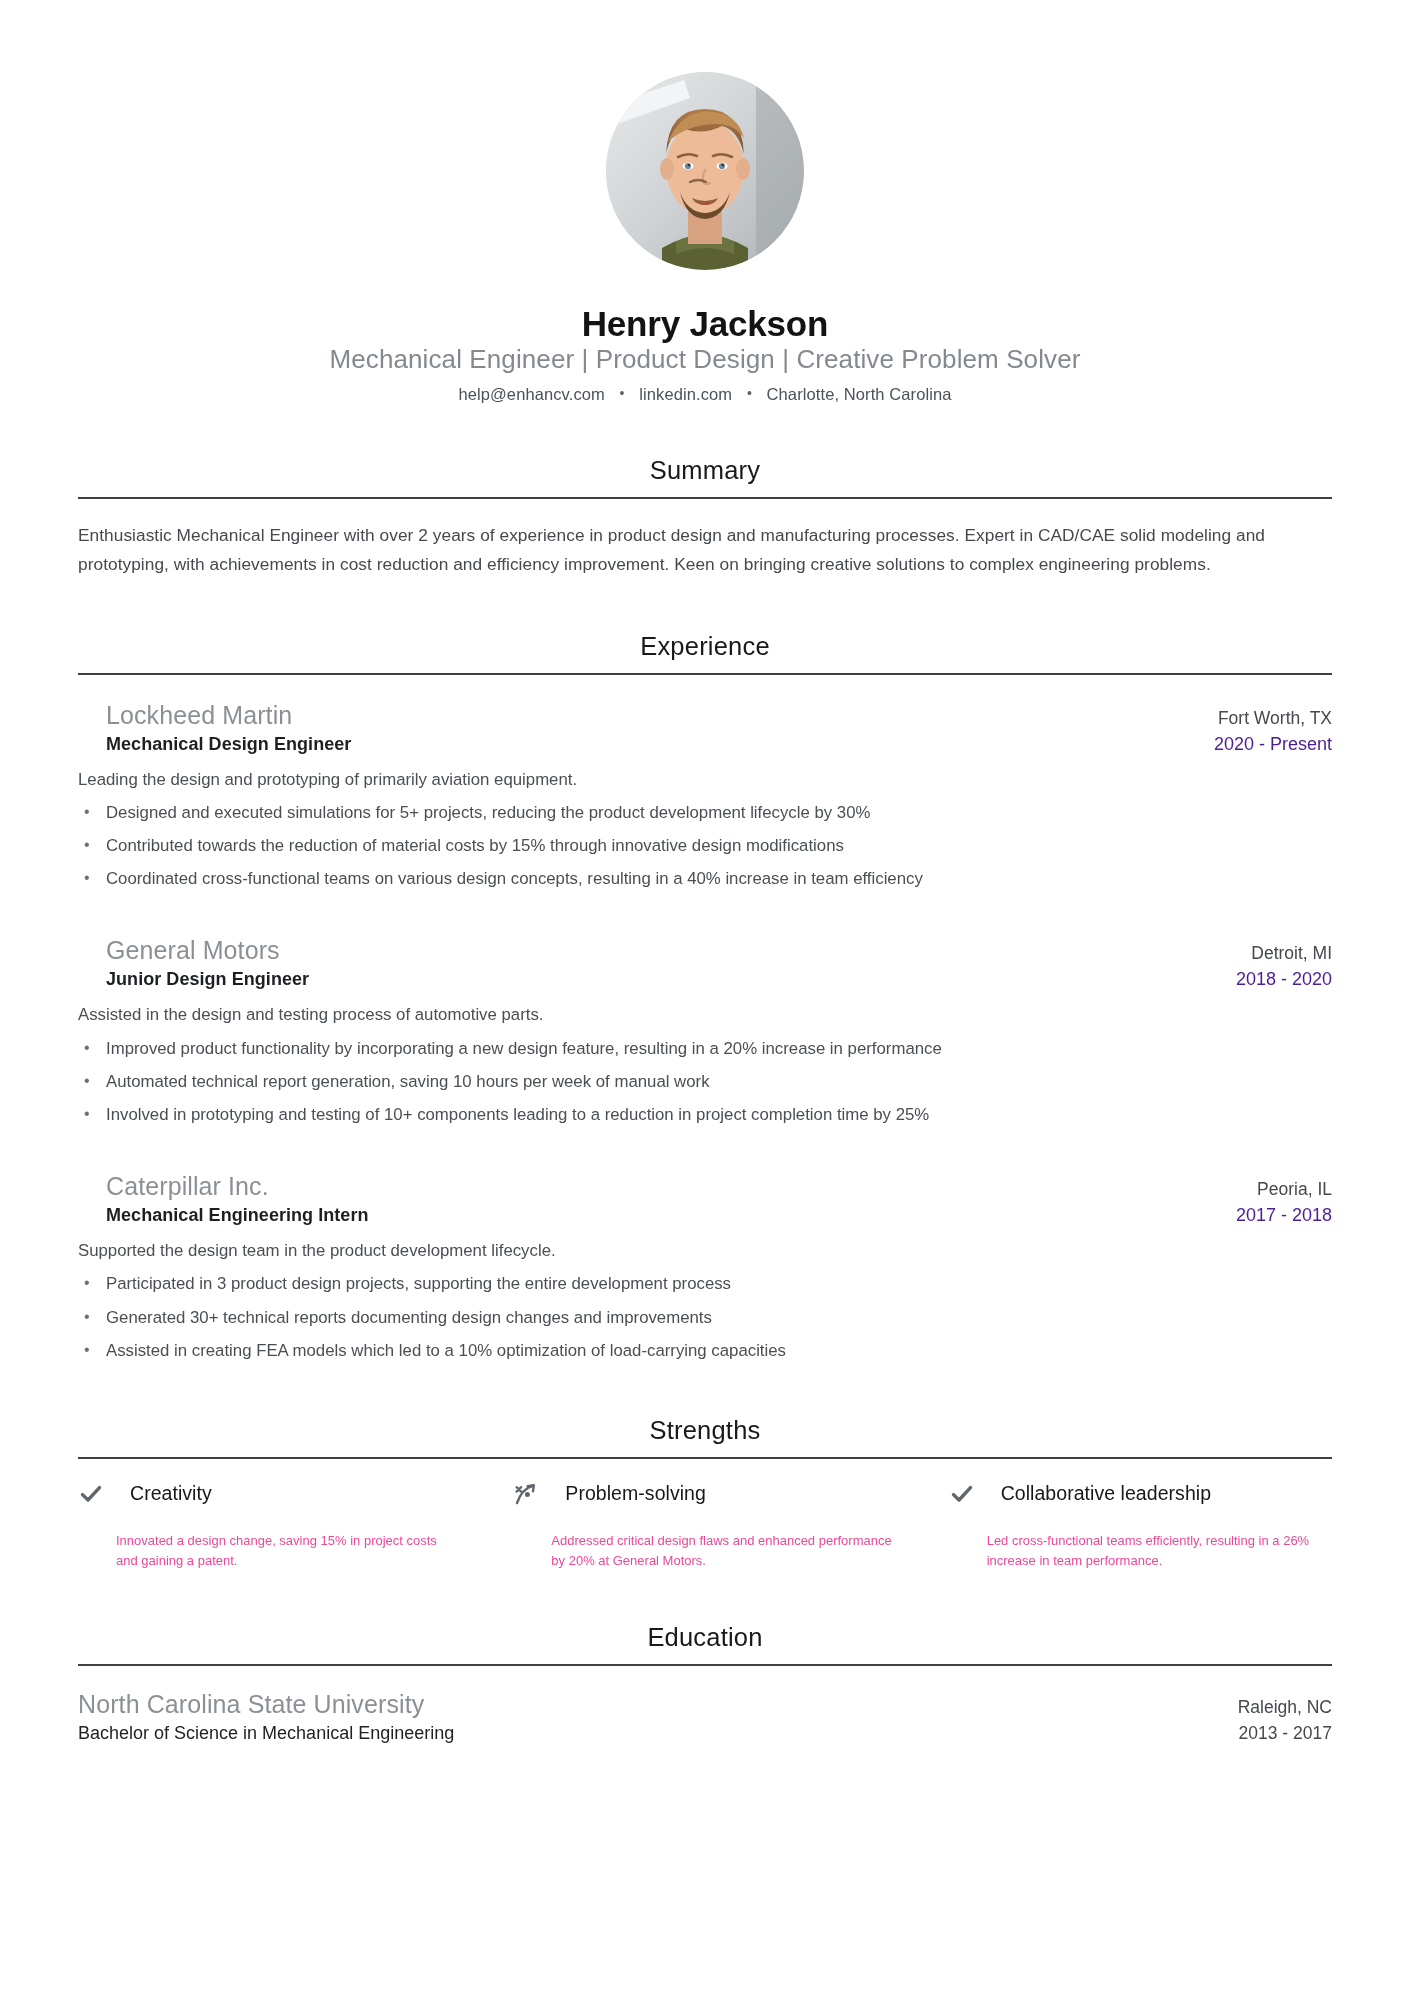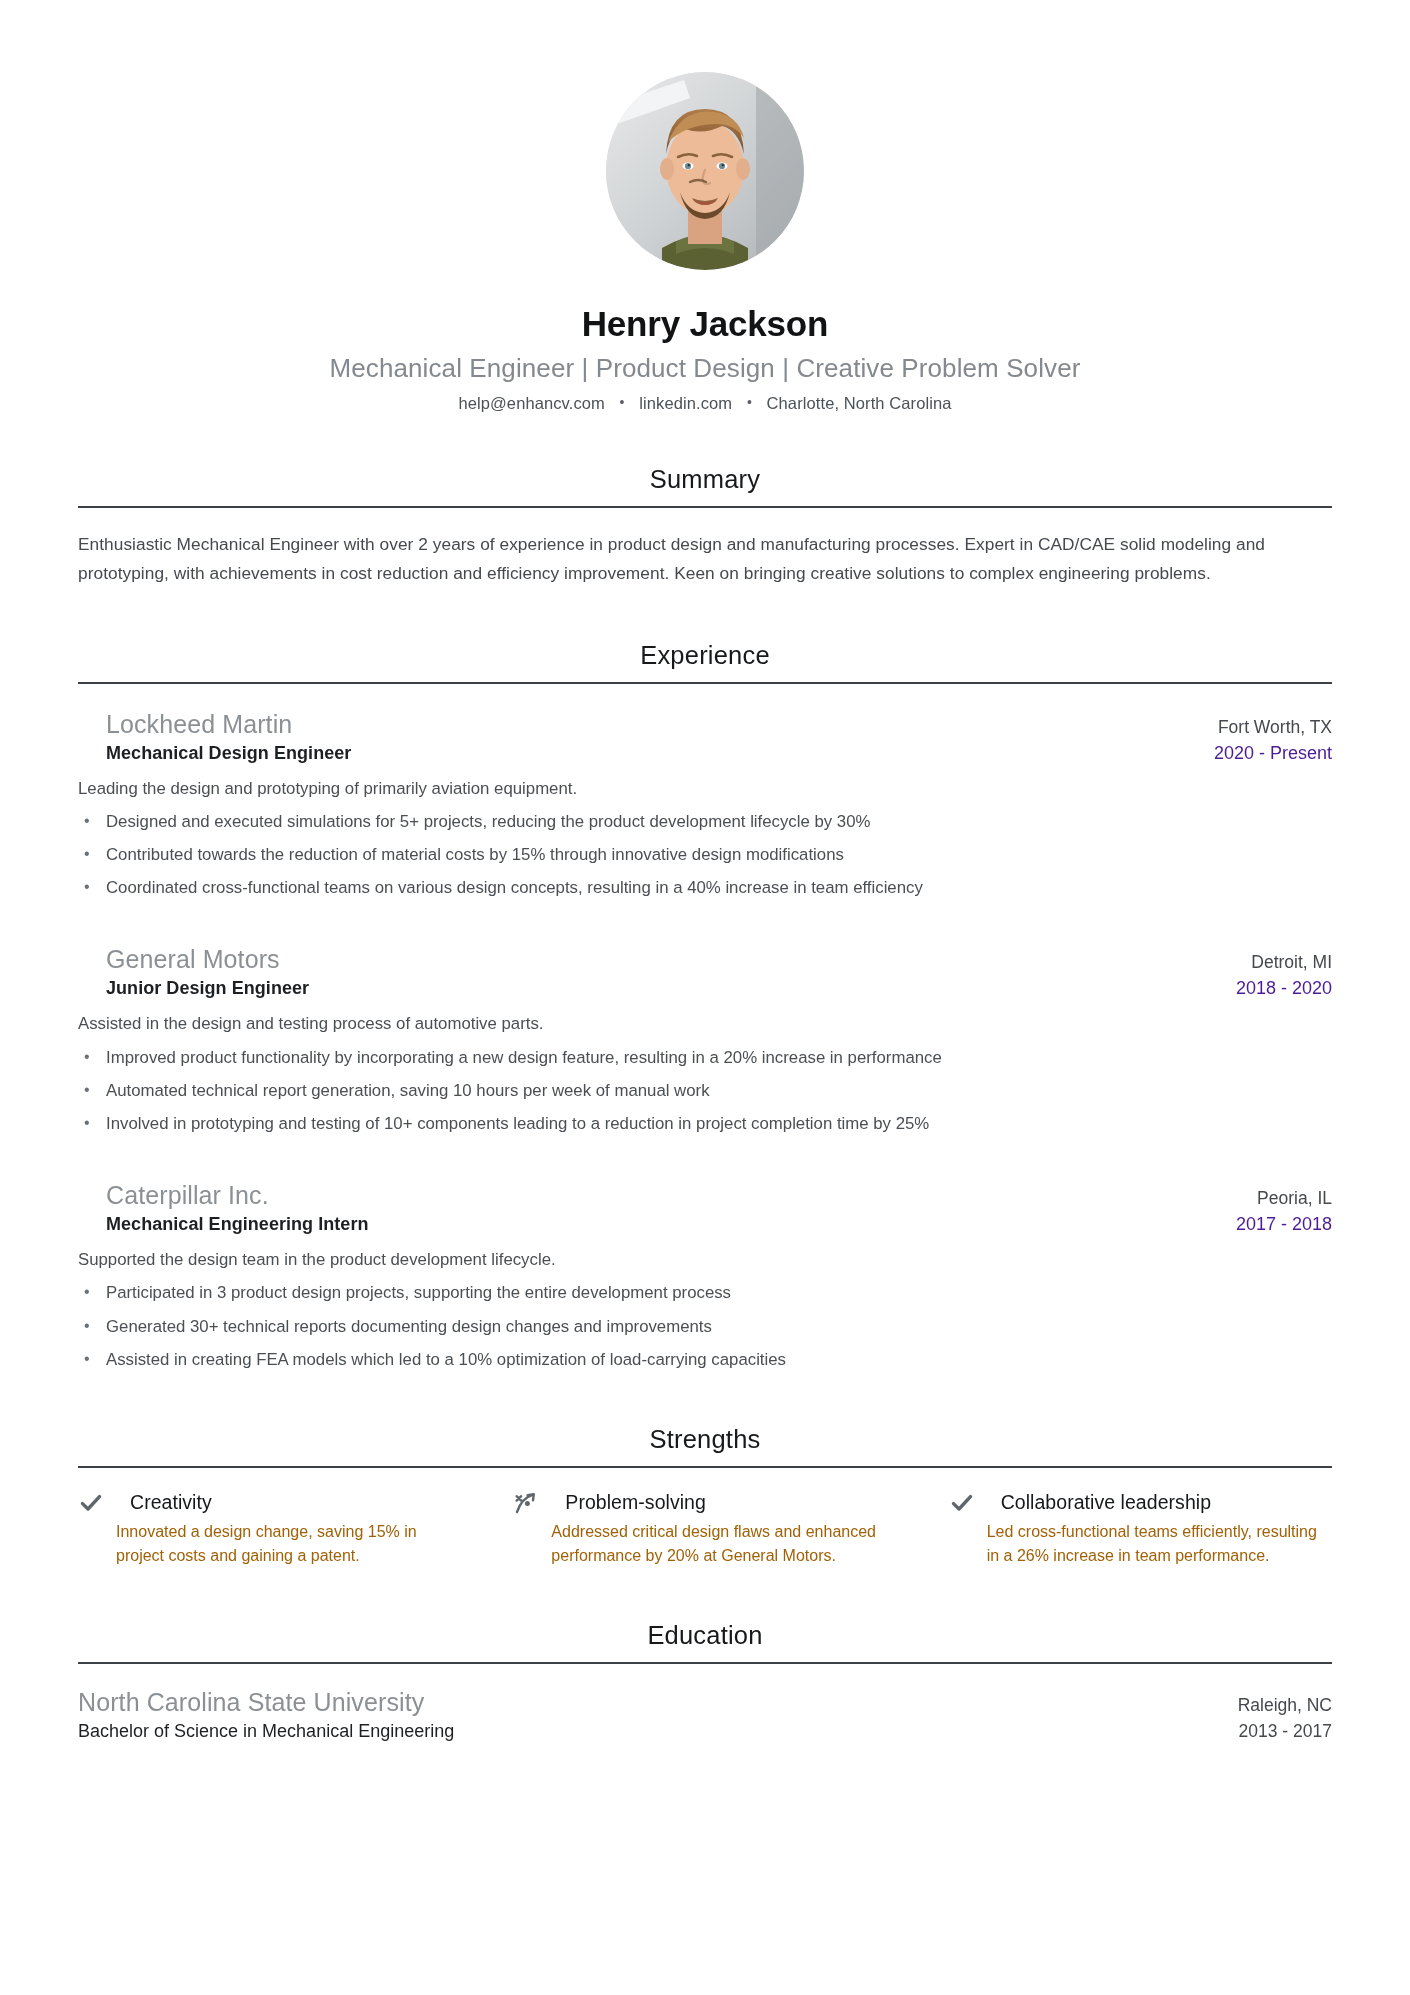--- a/index.html
+++ b/index.html
@@ -40,21 +40,20 @@
 
   .name {
     margin-top: 34px;
     font-size: 35px;
     font-weight: 700;
     letter-spacing: -0.2px;
     color: #111315;
   }
 
   .headline {
-    margin-top: 9px;
     font-size: 26px;
     font-weight: 400;
     color: #83898e;
     letter-spacing: 0.1px;
   }
 
   .contact {
     margin-top: 10px;
     font-size: 16.5px;
     color: #4b5258;
@@ -174,25 +173,25 @@
     justify-content: center;
     color: #5f666c;
   }
   .strength-icon svg { display: block; }
   .strength-name {
     font-size: 19.5px;
     color: #16181a;
     letter-spacing: 0.05px;
   }
   .strength-text {
-    margin-top: 4px;
+    margin-top: 24px;
     margin-left: 38px;
-    font-size: 16px;
+    font-size: 13px;
     line-height: 1.55;
-    color: #a16207;
+    color: #ec4899;
   }
 
   
   .edu { margin-top: 24px; }
   .edu-row {
     display: flex;
     justify-content: space-between;
     align-items: baseline;
     text-align: center;
   }

